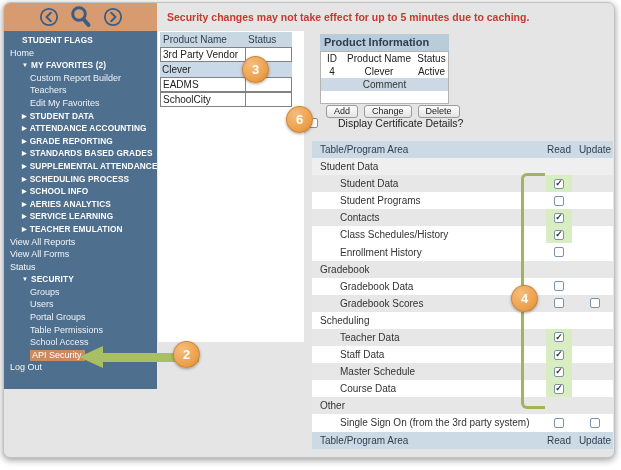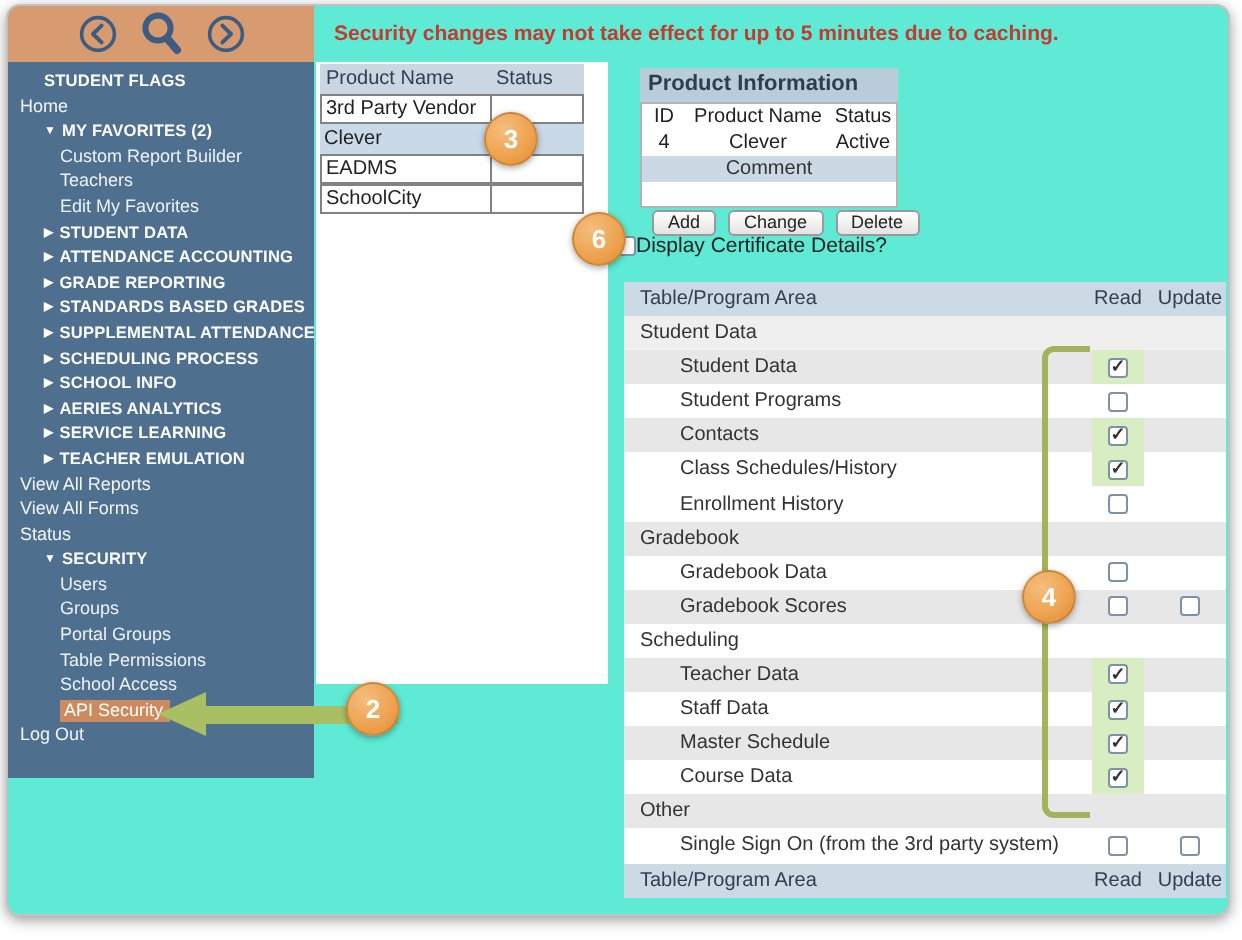--- a/index.html
+++ b/index.html
@@ -1,18 +1,18 @@
 <!DOCTYPE html>
 <html><head>
 <meta charset="utf-8">
 <style>
   html,body{margin:0;padding:0;background:#fff;}
   body{width:621px;height:470px;overflow:hidden;font-family:"Liberation Sans",sans-serif;}
   .stage{position:relative;width:621px;height:470px;background:#fff;}
-  .window{position:absolute;left:3px;top:2px;width:612px;height:456px;background:#5eead4;
+  .window{position:absolute;left:3px;top:2px;width:612px;height:456px;background:#e5e5e5;
     border-radius:7px;overflow:hidden;box-shadow:0 2px 7px rgba(0,0,0,.4);border:1px solid #c2c2c2;box-sizing:border-box;}
 
   
   .topbar{position:absolute;left:0;top:0;width:153px;height:28px;background:#d89b70;display:flex;align-items:center;justify-content:center;gap:9px;}
   .topbar svg{display:block;}
   .warnband{position:absolute;left:153px;top:0;width:459px;height:28px;display:flex;align-items:center;}
   .warntext{margin-left:10px;color:#c43a2e;font-weight:bold;font-size:10.5px;}
 
   
   .sidebar{position:absolute;left:0;top:28px;width:153px;height:358px;background:#4f6f8f;padding-top:3px;box-sizing:border-box;}
@@ -38,21 +38,21 @@
   .pi-title{position:absolute;left:316px;top:31px;width:129px;height:17px;line-height:17px;background:#b9ccda;
     color:#2e3e4e;font-weight:bold;font-size:11px;padding-left:4px;box-sizing:border-box;}
   .pi-table{position:absolute;left:316px;top:48px;width:129px;background:#fff;border:1px solid #b3b3b3;box-sizing:border-box;font-size:10px;color:#222;}
   .pi-row{display:flex;height:13px;line-height:13px;text-align:center;}
   .c-id{width:22px;} .c-name{width:72px;} .c-status{width:33px;}
   .pi-comment{height:13px;line-height:13px;background:#ccd9e4;text-align:center;color:#333;}
   .pi-empty{height:12px;background:#fff;}
   .btnrow{position:absolute;left:322px;top:102px;display:flex;gap:6px;}
   .mbtn{height:13px;line-height:11px;font-size:9px;color:#222;padding:0 7px;border:1px solid #9a9a9a;border-radius:3px;
     background:linear-gradient(#ffffff,#e3e3e3);font-family:"Liberation Sans",sans-serif;}
-  .certrow{position:absolute;left:304px;top:114px;display:flex;align-items:center;gap:0;font-size:10.5px;color:#222;}
+  .certrow{position:absolute;left:304px;top:114px;display:flex;align-items:center;gap:20px;font-size:10.5px;color:#222;}
 
   
   .cb{display:inline-flex;align-items:center;justify-content:center;width:10px;height:10px;border:1.5px solid #7d92a8;
     background:#fff;border-radius:2px;font-size:9px;line-height:1;color:#333;font-weight:bold;box-sizing:border-box;}
 
   
   .perm{position:absolute;left:308px;top:138px;width:301px;font-size:10px;color:#333;}
   .pbar{display:flex;align-items:center;height:17px;background:#ccdae6;color:#2f3f4f;}
   .prow{display:flex;align-items:center;height:17.1px;}
   .area{flex:1;padding-left:28px;box-sizing:border-box;white-space:nowrap;overflow:hidden;}
@@ -124,22 +124,22 @@
           <div class="snav caps"><span class="arr">▶</span><span class="slabel">SUPPLEMENTAL ATTENDANCE</span></div>
           <div class="snav caps"><span class="arr">▶</span><span class="slabel">SCHEDULING PROCESS</span></div>
           <div class="snav caps"><span class="arr">▶</span><span class="slabel">SCHOOL INFO</span></div>
           <div class="snav caps"><span class="arr">▶</span><span class="slabel">AERIES ANALYTICS</span></div>
           <div class="snav caps"><span class="arr">▶</span><span class="slabel">SERVICE LEARNING</span></div>
           <div class="snav caps"><span class="arr">▶</span><span class="slabel">TEACHER EMULATION</span></div>
           <div class="snav item"><span class="slabel">View All Reports</span></div>
           <div class="snav item"><span class="slabel">View All Forms</span></div>
           <div class="snav item"><span class="slabel">Status</span></div>
           <div class="snav caps"><span class="arr">▼</span><span class="slabel">SECURITY</span></div>
+          <div class="snav sub"><span class="slabel">Groups</span></div>
           <div class="snav sub"><span class="slabel">Users</span></div>
-          <div class="snav sub"><span class="slabel">Groups</span></div>
           <div class="snav sub"><span class="slabel">Portal Groups</span></div>
           <div class="snav sub"><span class="slabel">Table Permissions</span></div>
           <div class="snav sub"><span class="slabel">School Access</span></div>
           <div class="snav sub hl"><span class="slabel">API Security</span></div>
           <div class="snav item"><span class="slabel">Log Out</span></div>
         </div>
     </div>
 
     <div class="mid-panel">
       <div class="plist">

